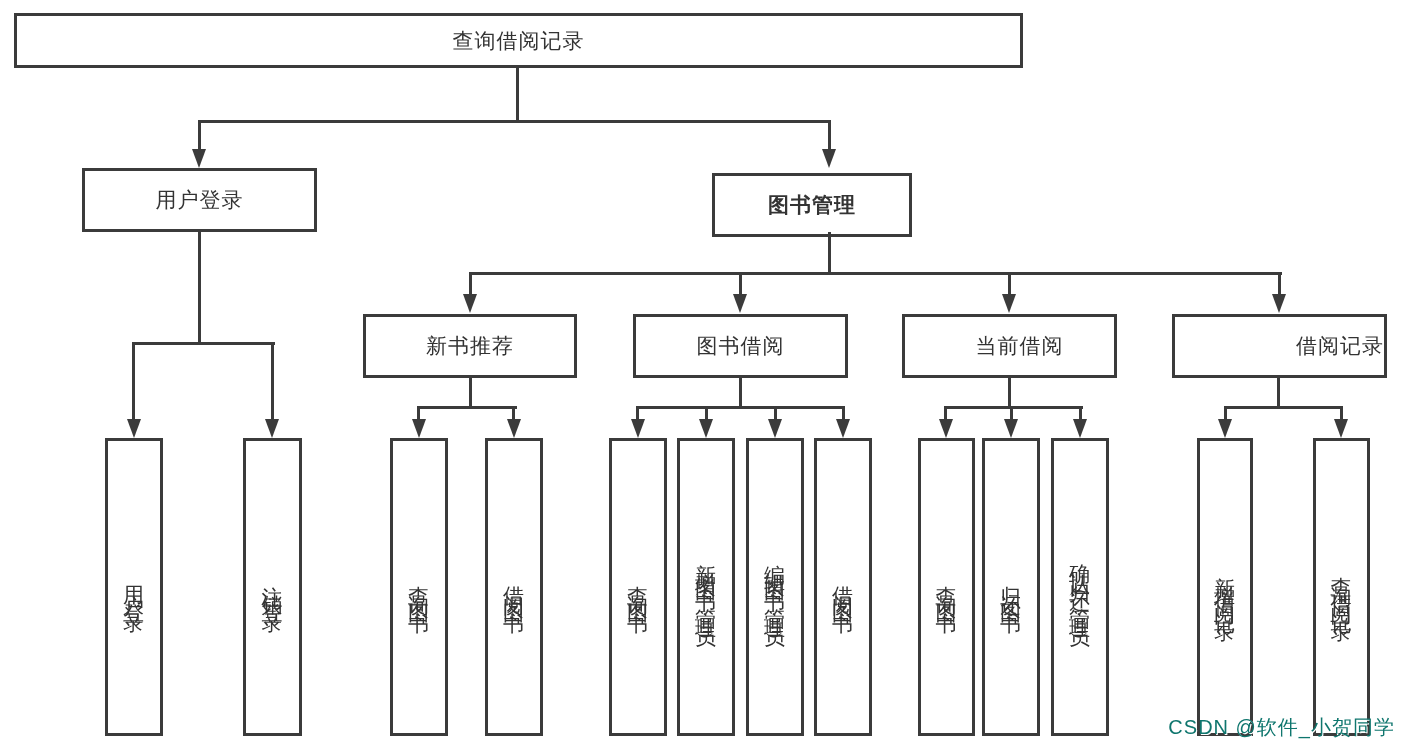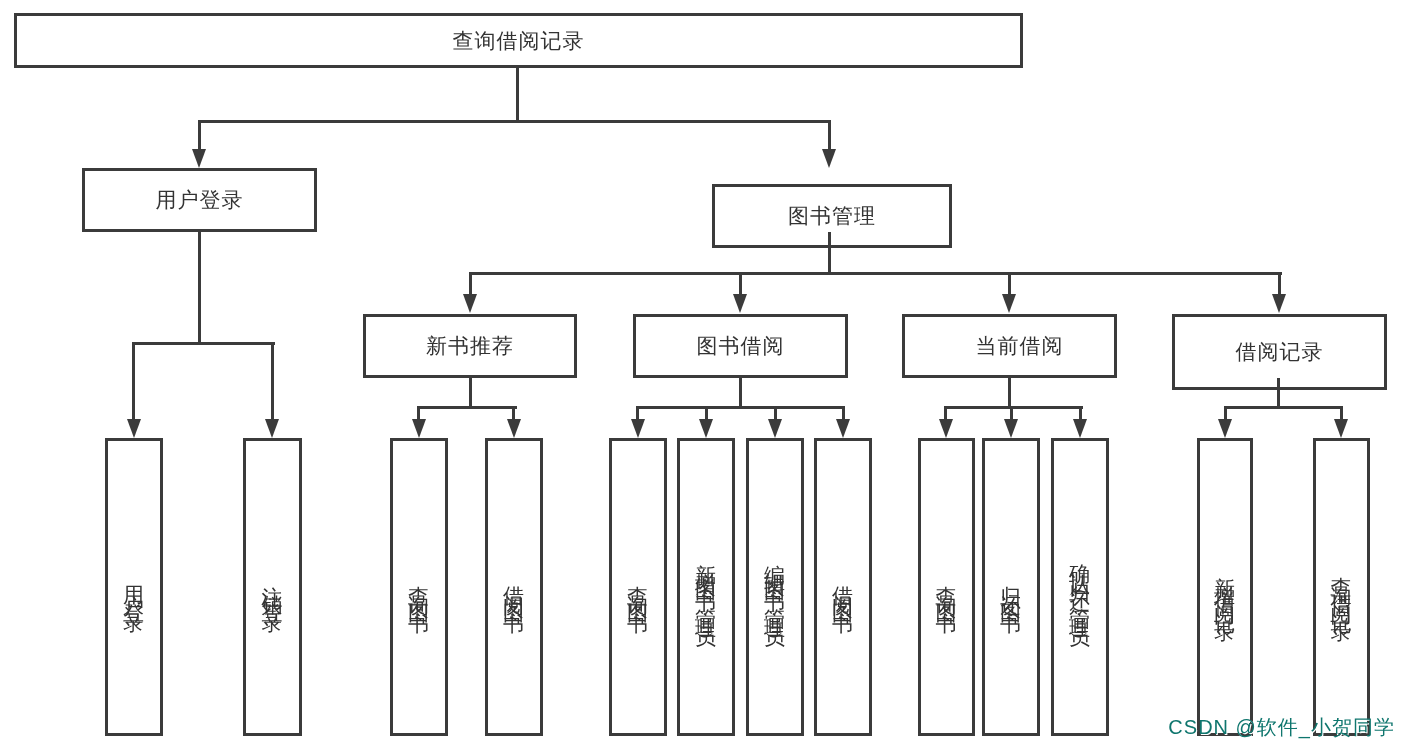--- a/index.html
+++ b/index.html
@@ -73,21 +73,21 @@
   <div class="cline" style="left:516px; top:68px; width:3px; height:52px;"></div>
   <div class="cline" style="left:198px; top:120px; width:633px; height:3px;"></div>
   <div class="cline" style="left:198px; top:120px; width:3px; height:30px;"></div>
   <div class="arrow-down" style="left:192px; top:149px;"></div>
   <div class="cline" style="left:828px; top:120px; width:3px; height:30px;"></div>
   <div class="arrow-down" style="left:822px; top:149px;"></div>
 
   <div class="node hnode" style="left:82px; top:168px; width:235px; height:64px;">
     <span>用户登录</span>
   </div>
-  <div class="node hnode" style="left:712px; top:184px; width:240px; height:64px;">
+  <div class="node hnode" style="left:712px; top:173px; width:200px; height:64px;font-weight:bold;">
     <span>图书管理</span>
   </div>
 
   <div class="cline" style="left:198px; top:232px; width:3px; height:110px;"></div>
   <div class="cline" style="left:132px; top:342px; width:143px; height:3px;"></div>
   <div class="cline" style="left:132px; top:342px; width:3px; height:77px;"></div>
   <div class="arrow-down" style="left:127px; top:419px;"></div>
   <div class="cline" style="left:271px; top:342px; width:3px; height:77px;"></div>
   <div class="arrow-down" style="left:265px; top:419px;"></div>
 
@@ -104,21 +104,21 @@
 
   <div class="node hnode" style="left:633px; top:314px; width:215px; height:64px;">
     <span>图书借阅</span>
   </div>
   <div class="node hnode" style="left:363px; top:314px; width:214px; height:64px;">
     <span>新书推荐</span>
   </div>
   <div class="node hnode" style="left:902px; top:314px; width:215px; height:64px;padding-left:20px;">
     <span>当前借阅</span>
   </div>
-  <div class="node hnode" style="left:1172px; top:314px; width:215px; height:76px;">
+  <div class="node hnode" style="left:1172px; top:314px; width:215px; height:64px;justify-content:flex-end;">
     <span>借阅记录</span>
   </div>
 
   <div class="cline" style="left:469px; top:378px; width:3px; height:28px;"></div>
   <div class="cline" style="left:417px; top:406px; width:100px; height:3px;"></div>
   <div class="cline" style="left:417px; top:406px; width:3px; height:13px;"></div>
   <div class="arrow-down" style="left:412px; top:419px;"></div>
   <div class="cline" style="left:512px; top:406px; width:3px; height:13px;"></div>
   <div class="arrow-down" style="left:507px; top:419px;"></div>
 

